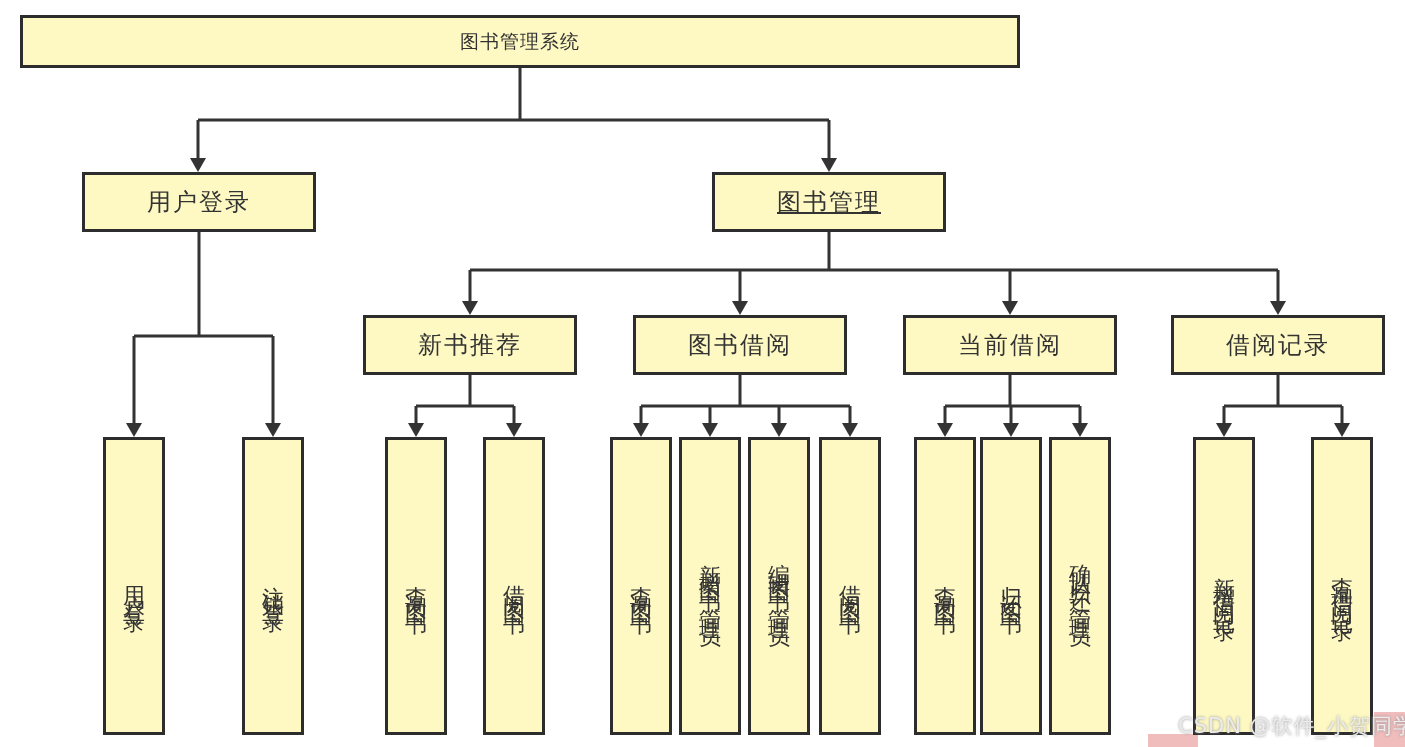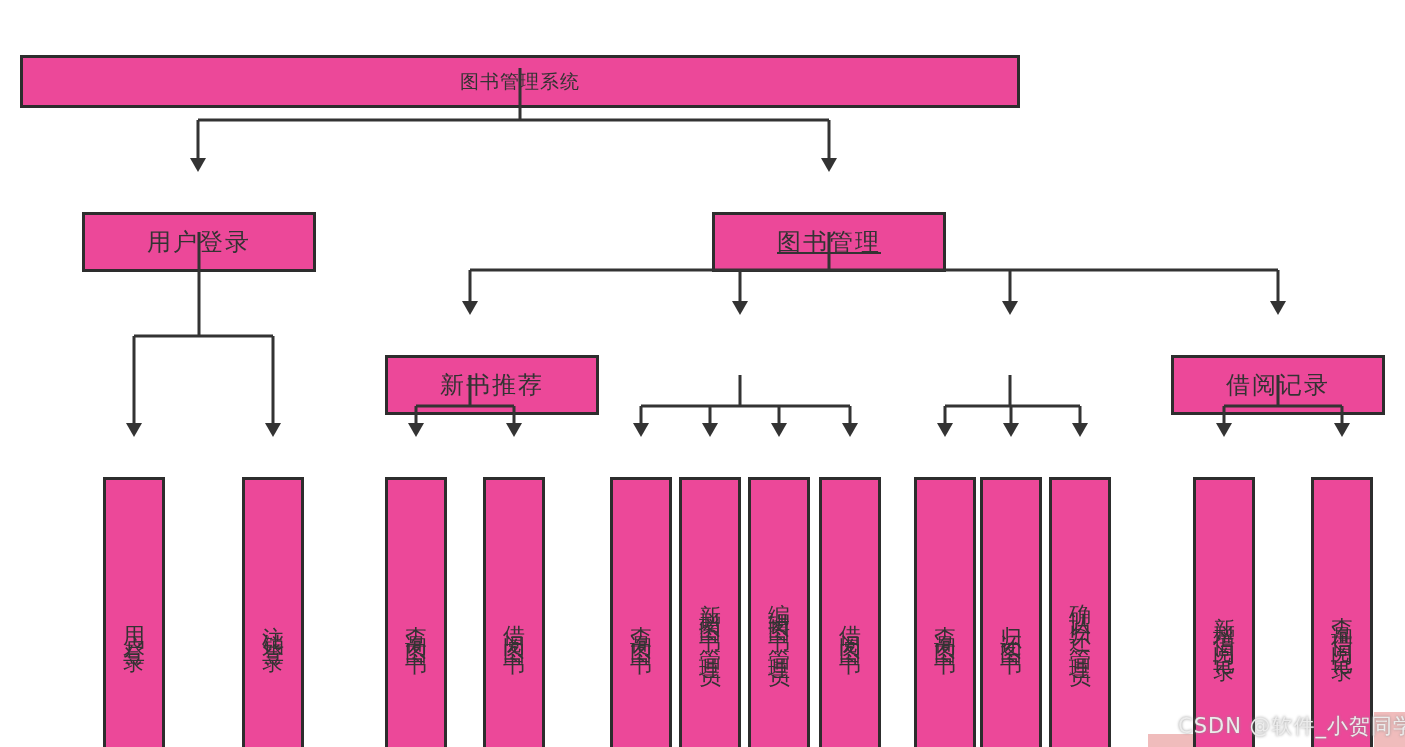--- a/index.html
+++ b/index.html
@@ -8,29 +8,28 @@
     width: 1405px;
     height: 747px;
     background: #ffffff;
     overflow: hidden;
     font-family: "DejaVu Sans", "Liberation Sans", sans-serif;
     color: #333333;
   }
   .box {
     position: absolute;
     box-sizing: border-box;
-    background: #ec4899;
+    background: #fef9c3;
     border: 3px solid #2d2d2d;
     display: flex;
     align-items: center;
     justify-content: center;
     text-align: center;
     z-index: 1;
     color: #333333;
-    margin-top: 40px;
   }
   .root-box { font-size: 19px; letter-spacing: 1px; }
   .hbox { font-size: 24px; letter-spacing: 2px; }
   .vbox {
     writing-mode: vertical-rl;
     text-orientation: mixed;
     font-size: 22px;
     letter-spacing: 9px;
     line-height: 1;
   }
@@ -97,21 +96,23 @@
     <path d="M1278 375 V406 M1224 406 H1342 M1224 406 V423 M1342 406 V423"></path>
     <polygon points="1216,423 1232,423 1224,437"></polygon>
     <polygon points="1334,423 1350,423 1342,437"></polygon>
   </svg>
 
   <div class="box root-box" style="left:20px; top:15px; width:1000px; height:53px;">图书管理系统</div>
 
   <div class="box hbox" style="left:82px; top:172px; width:234px; height:60px;">用户登录</div>
   <div class="box hbox" style="left:712px; top:172px; width:234px; height:60px;text-decoration:underline;">图书管理</div>
 
-  <div class="box hbox" style="left:385px; top:315px; width:214px; height:60px;text-align:center;">新书推荐</div>
+  <div class="box hbox" style="left:363px; top:315px; width:214px; height:60px;text-align:center;">新书推荐</div>
+  <div class="box hbox" style="left:633px; top:315px; width:214px; height:60px;">图书借阅</div>
+  <div class="box hbox" style="left:903px; top:315px; width:214px; height:60px;">当前借阅</div>
   <div class="box hbox" style="left:1171px; top:315px; width:214px; height:60px;">借阅记录</div>
 
   <div class="box vbox" style="left:103px; top:437px; width:62px; height:298px;">用户登录</div>
   <div class="box vbox" style="left:242px; top:437px; width:62px; height:298px;">注销登录</div>
 
   <div class="box vbox" style="left:385px; top:437px; width:62px; height:298px;">查询图书</div>
   <div class="box vbox" style="left:483px; top:437px; width:62px; height:298px;">借阅图书</div>
 
   <div class="box vbox" style="left:610px; top:437px; width:62px; height:298px;">查询图书</div>
   <div class="box vbox" style="left:679px; top:437px; width:62px; height:298px;">新增图书（管理员）</div>

